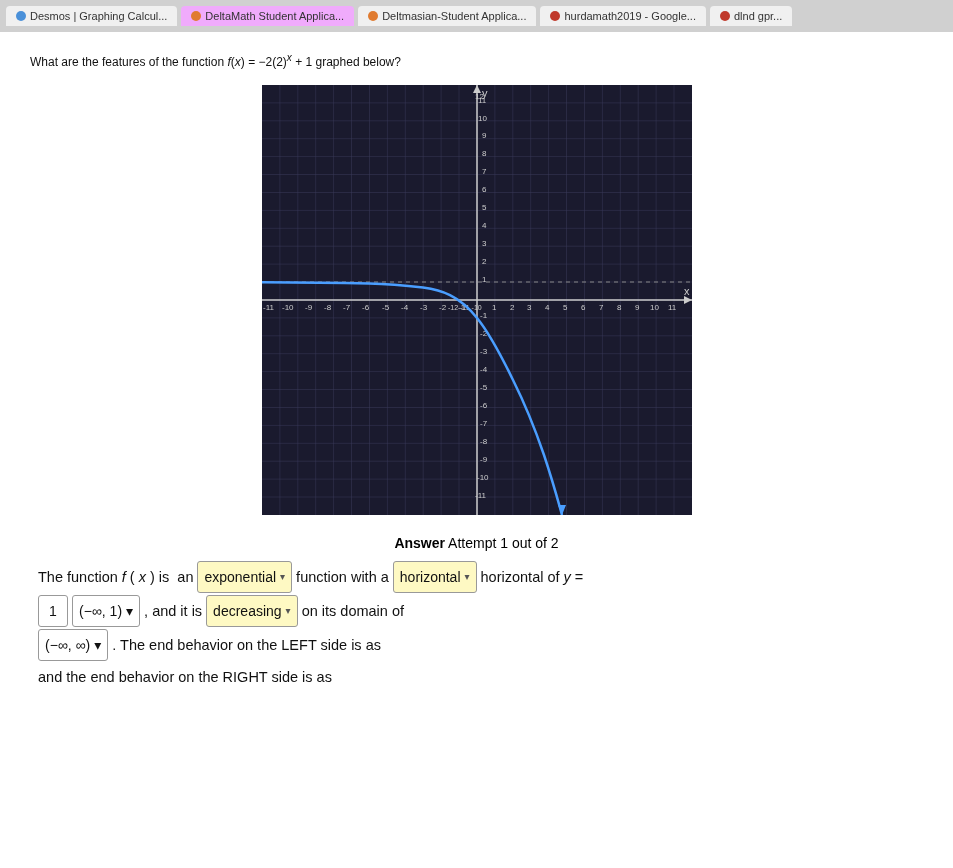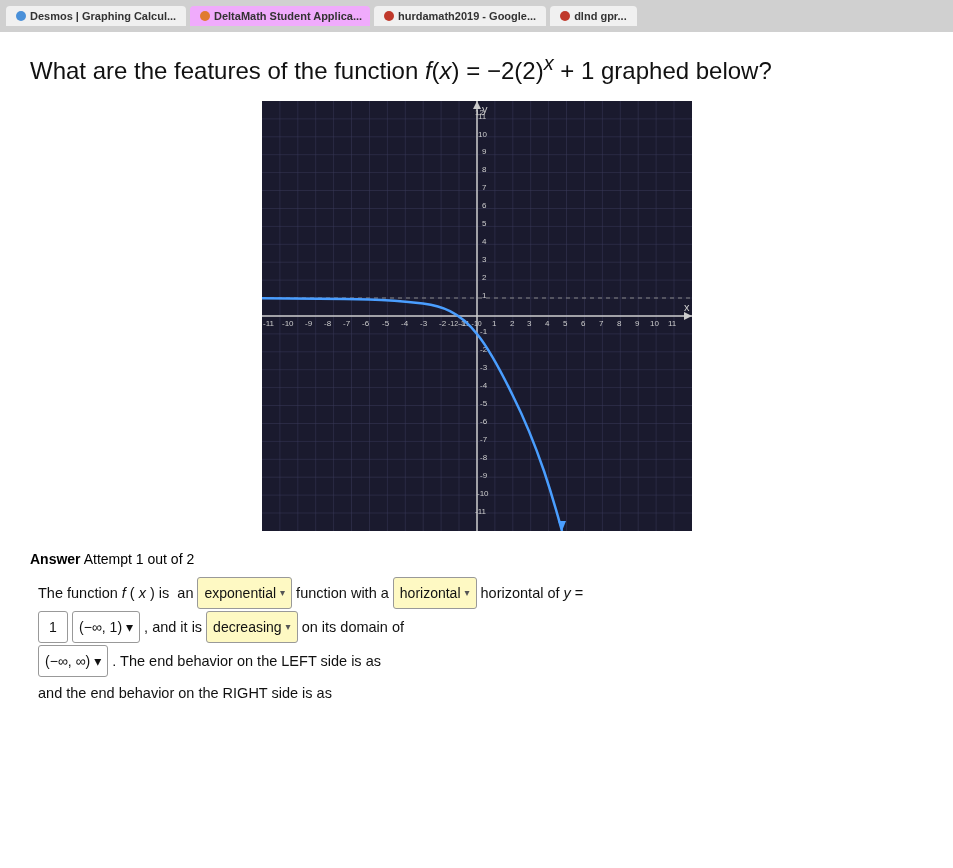--- a/index.html
+++ b/index.html
@@ -26,21 +26,20 @@
       padding: 4px 10px;
       font-size: 11px;
       color: #333;
       white-space: nowrap;
       overflow: hidden;
       text-overflow: ellipsis;
       max-width: 180px;
       display: flex;
       align-items: center;
       gap: 4px;
-      font-weight: bold;
     }
     .tab.active {
       background: #f0abfc;
     }
     .tab-icon {
       width: 10px; height: 10px;
       background: #888;
       border-radius: 50%;
       flex-shrink: 0;
     }
@@ -49,21 +48,21 @@
     .tab-icon.red { background: #c0392b; }
 
     
     .page-content {
       background: #fff;
       min-height: 836px;
       padding: 20px 30px 20px 30px;
     }
 
     .question-title {
-      font-size: 24px;
+      font-size: 12px;
       font-weight: normal;
       margin-bottom: 16px;
       color: #111;
     }
     .question-title .func {
       font-style: italic;
     }
 
     
     .graph-container {
@@ -77,20 +76,21 @@
       display: block;
     }
 
     
     .answer-section {
       margin-top: 10px;
     }
     .answer-header {
       font-size: 14px;
       margin-bottom: 10px;
+      text-align: center;
     }
     .answer-header strong {
       font-weight: bold;
     }
     .answer-text {
       font-size: 14.5px;
       color: #111;
       line-height: 2.0;
       padding-left: 8px;
     }
@@ -145,20 +145,24 @@
 <body>
 
 <div class="browser-bar">
   <div class="tab">
     <div class="tab-icon blue"></div>
     <span>Desmos | Graphing Calcul...</span>
   </div>
   <div class="tab active">
     <div class="tab-icon orange"></div>
     <span>DeltaMath Student Applica...</span>
+  </div>
+  <div class="tab">
+    <div class="tab-icon orange"></div>
+    <span>Deltmasian-Student Applica...</span>
   </div>
   <div class="tab">
     <div class="tab-icon red"></div>
     <span>hurdamath2019 - Google...</span>
   </div>
   <div class="tab">
     <div class="tab-icon red"></div>
     <span>dlnd gpr...</span>
   </div>
 </div>

